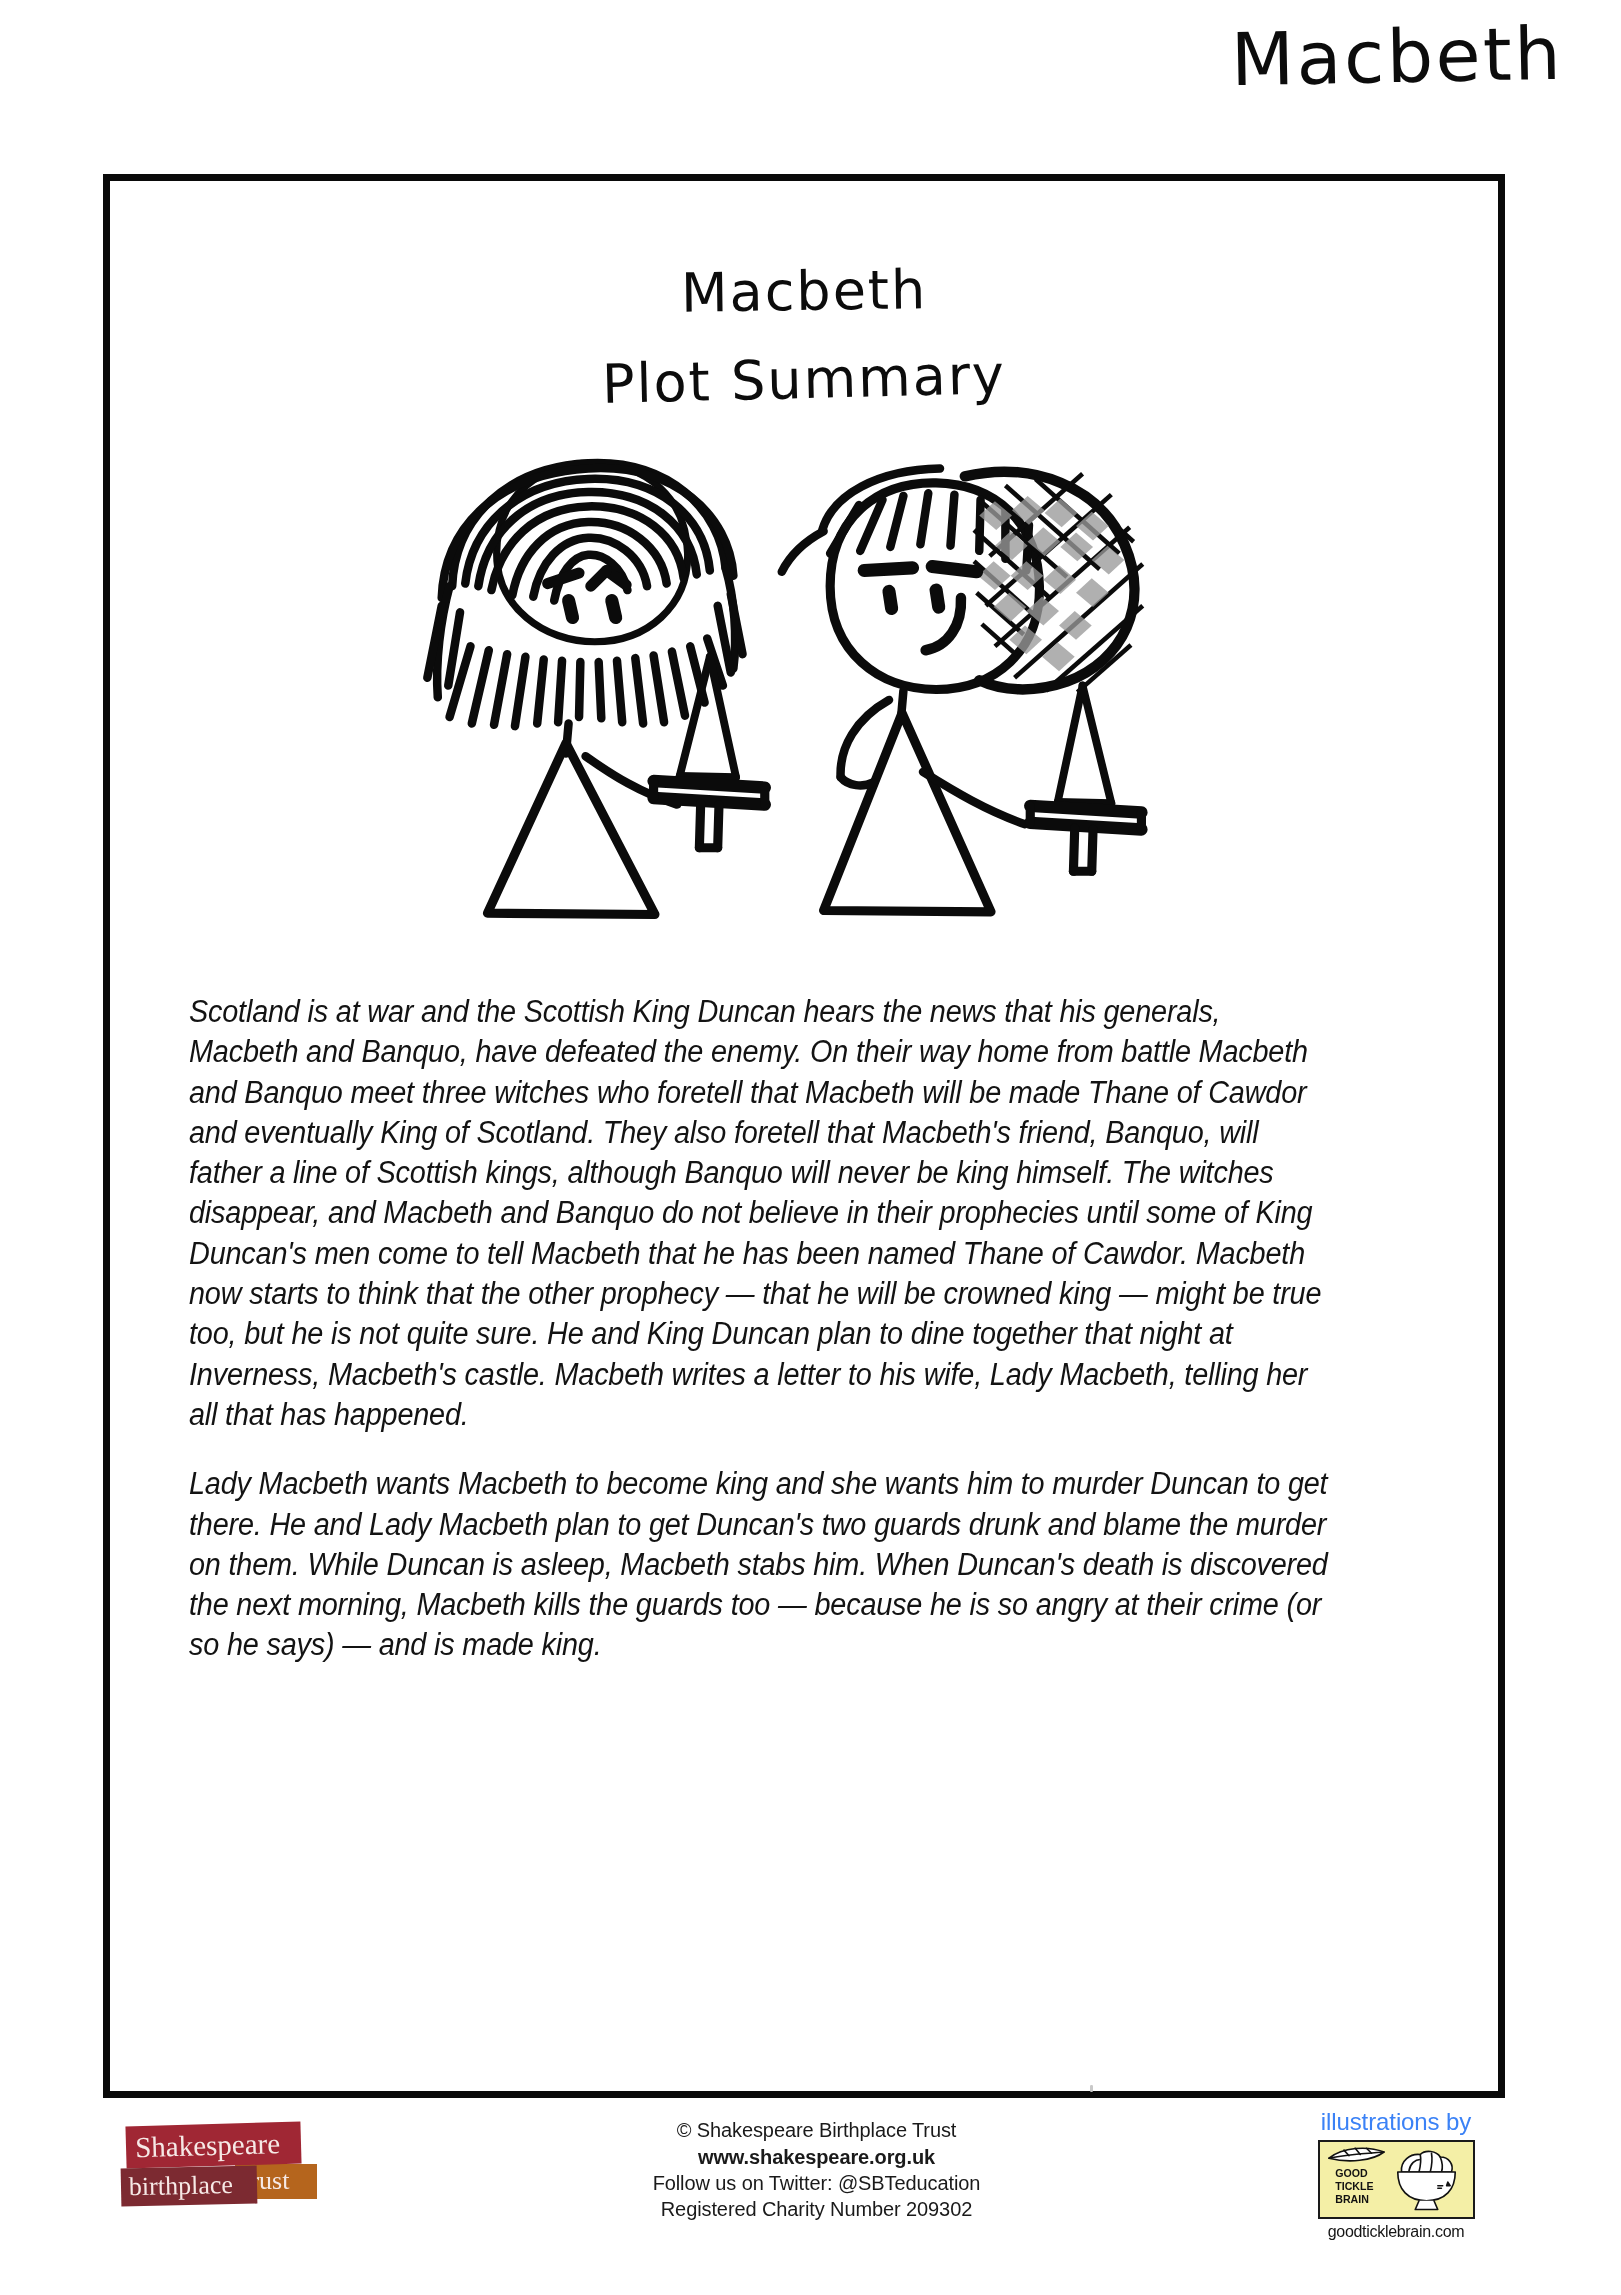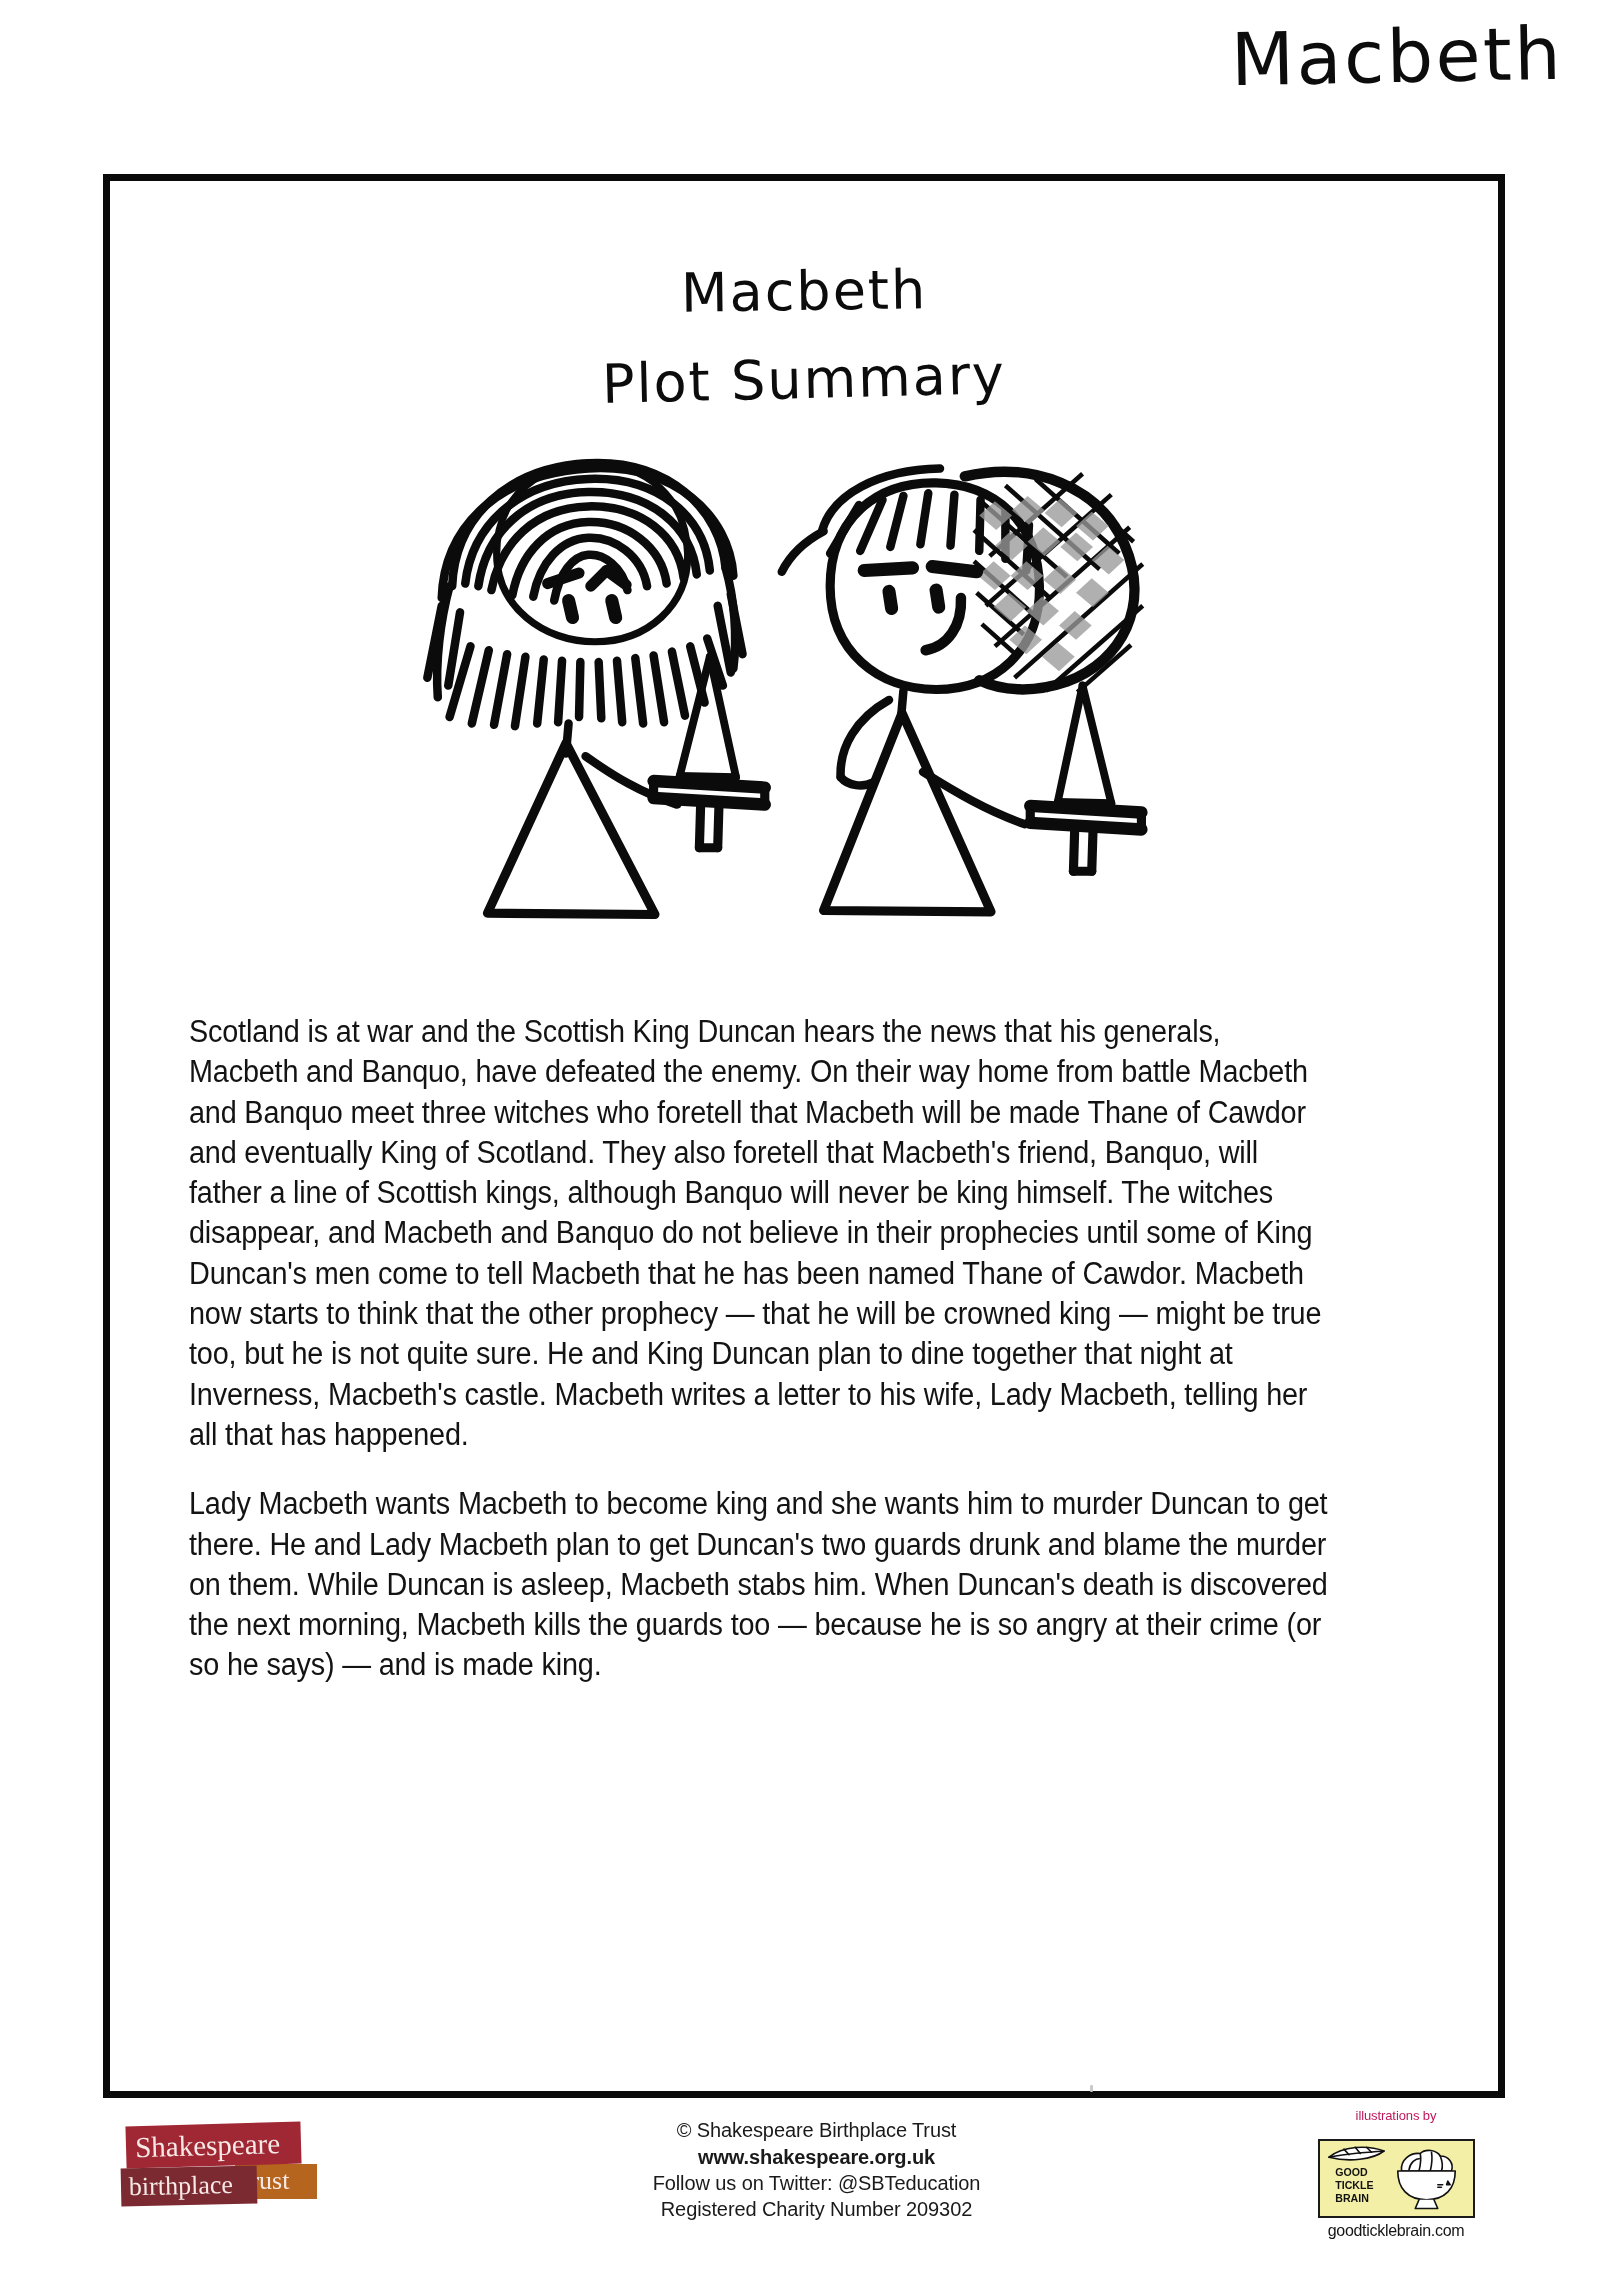--- a/index.html
+++ b/index.html
@@ -90,21 +90,22 @@
     width: 864px;
     height: 582px;
   }
   .illustration svg { display: block; width: 100%; height: 100%; }
 
   
   .body-text {
     position: absolute;
     left: 79px;
     right: 77px;
-    top: 831px;
+    top: 811px;
+    font-style: italic;
   }
   .body-text p {
     margin: 0 0 29px 0;
     font-family: "Liberation Sans", sans-serif;
     font-size: 31px;
     line-height: 1.30;
     color: #131313;
     letter-spacing: -0.2px;
     font-stretch: condensed;
     transform: scaleX(0.93);
@@ -183,24 +184,24 @@
 
   .gtb-wrap {
     position: absolute;
     right: 26px;
     top: 0px;
     width: 216px;
     text-align: center;
   }
   .gtb-caption {
     font-family: "Liberation Sans", sans-serif;
-    font-size: 13px;
-    color: #be185d;
+    font-size: 24px;
+    color: #3b82f6;
     letter-spacing: -0.1px;
-    margin-bottom: 16px;
+    margin-bottom: 4px;
   }
   .gtb-badge {
     width: 157px;
     height: 79px;
     margin: 0 auto;
     background: #F4EFA6;
     border: 2.6px solid #1a1a1a;
     position: relative;
     box-sizing: border-box;
   }

